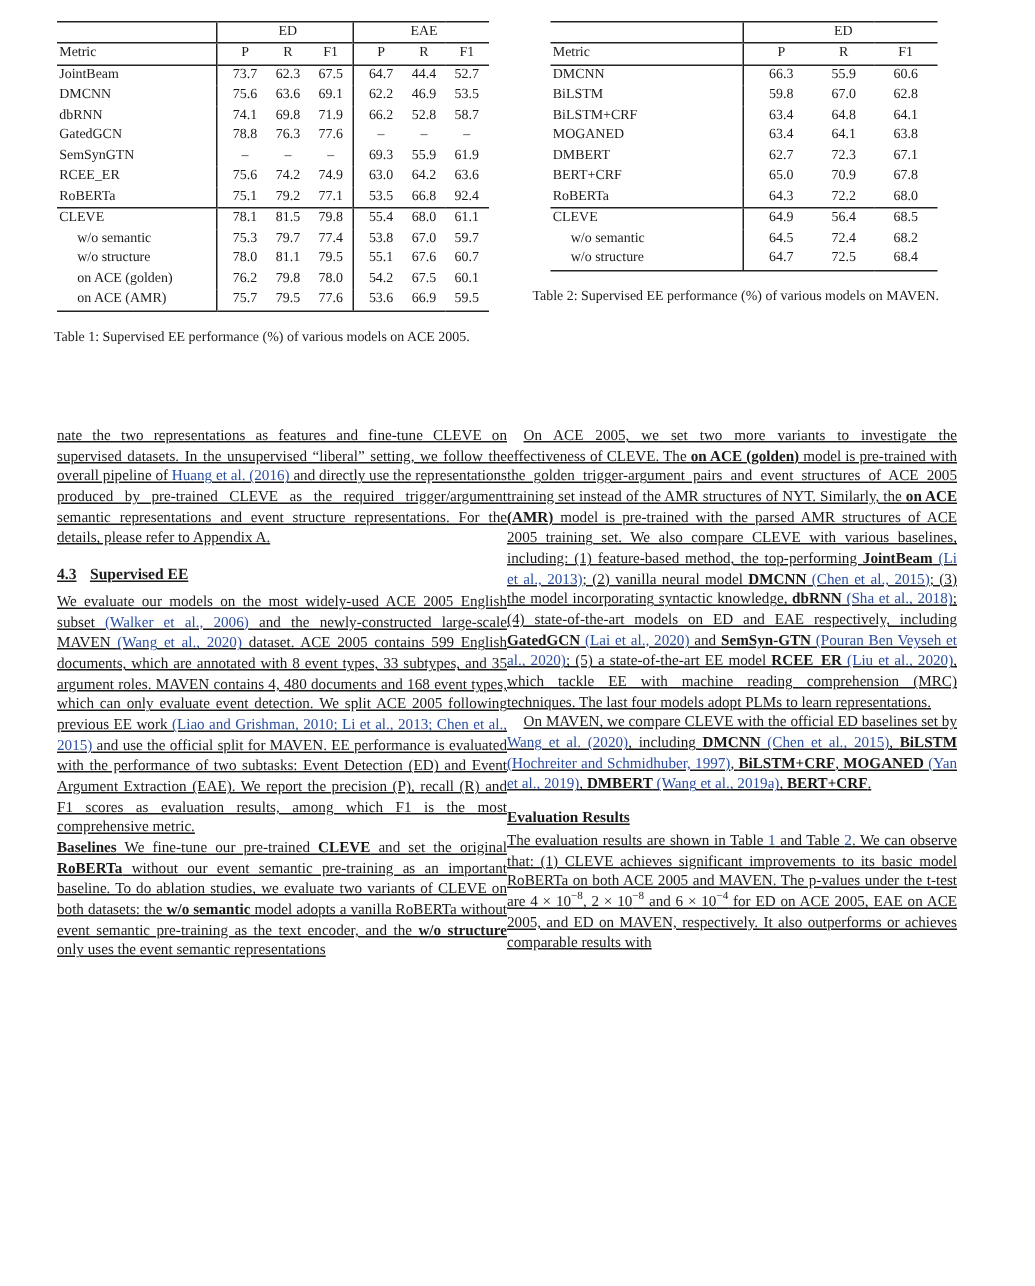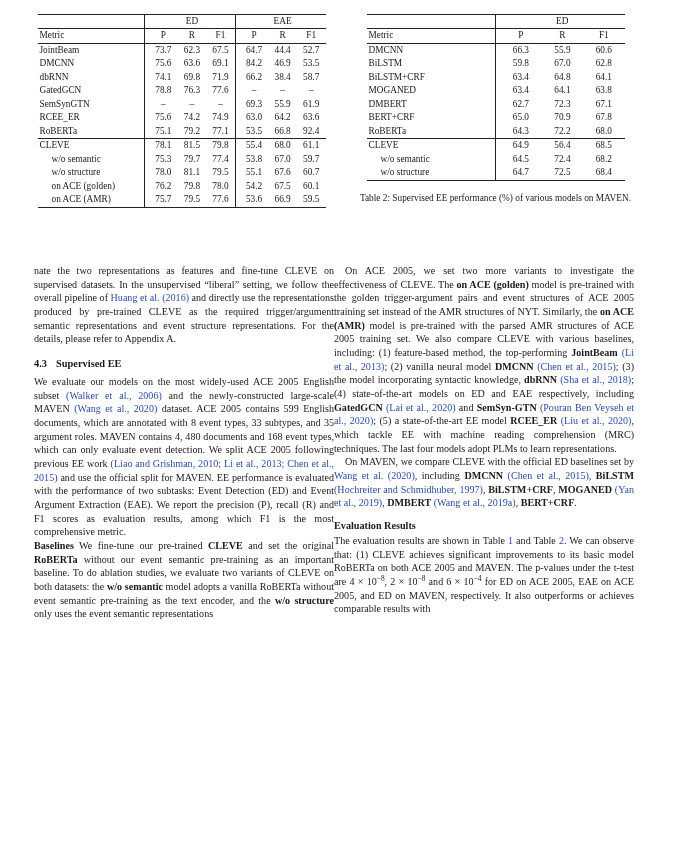--- a/index.html
+++ b/index.html
@@ -60,35 +60,36 @@
   .rule-top td { border-top: 1.4px solid #222; }
   .rule-mid td { border-top: 0.8px solid #222; }
   .rule-bot td { border-bottom: 1.4px solid #222; }
   .hdr-group td { padding-bottom: 2px; padding-top: 3px; }
   .hdr-metric td { padding-bottom: 2.5px; padding-top: 1.5px; }
   .indent1 { padding-left: 14px !important; }
 
   .caption {
     font-size: 9.3px;
     line-height: 1.33;
-    text-align: center;
+    text-align: left;
     margin-top: 11px;
     padding: 0 2px;
   }
 
   
   .body-cols {
     display: flex;
-    justify-content: flex-start;
+    justify-content: flex-end;
     padding: 0 34px;
     box-sizing: border-box;
     position: absolute;
-    top: 264px;
+    top: 284px;
     left: 0;
     right: 0;
+    text-decoration: underline;
   }
   .col { width: 300px; }
   .col.right { width: 300px; }
 
   p.para {
     font-size: 10.1px;
     line-height: 1.355;
     text-align: justify;
     margin: 0;
     text-indent: 0;
@@ -149,31 +150,31 @@
               <td class="num">67.5</td>
               <td class="num vsep">64.7</td>
               <td class="num">44.4</td>
               <td class="num">52.7</td>
             </tr>
             <tr>
               <td class="label-cell">DMCNN</td>
               <td class="num vsep">75.6</td>
               <td class="num">63.6</td>
               <td class="num">69.1</td>
-              <td class="num vsep">84.2</td>
+              <td class="num vsep">62.2</td>
               <td class="num">46.9</td>
               <td class="num">53.5</td>
             </tr>
             <tr>
               <td class="label-cell">dbRNN</td>
               <td class="num vsep">74.1</td>
               <td class="num">69.8</td>
               <td class="num">71.9</td>
               <td class="num vsep">66.2</td>
-              <td class="num">38.4</td>
+              <td class="num">52.8</td>
               <td class="num">58.7</td>
             </tr>
             <tr>
               <td class="label-cell">GatedGCN</td>
               <td class="num vsep b">78.8</td>
               <td class="num">76.3</td>
               <td class="num">77.6</td>
               <td class="num vsep">–</td>
               <td class="num">–</td>
               <td class="num">–</td>
@@ -247,20 +248,21 @@
               <td class="label-cell indent1">on ACE (AMR)</td>
               <td class="num vsep">75.7</td>
               <td class="num">79.5</td>
               <td class="num">77.6</td>
               <td class="num vsep">53.6</td>
               <td class="num">66.9</td>
               <td class="num">59.5</td>
             </tr>
           </tbody>
       </table>
+      <div class="caption">Table 1: Supervised EE performance (%) of various models on ACE 2005.</div>
     </div>
 
     <div class="table-block right">
       <table class="paper tbl2">
         <tbody>
           <tr class="rule-top hdr-group">
             <td class="label-cell"></td>
             <td class="num vsep b" colspan="3">ED</td>
           </tr>
           <tr class="rule-mid hdr-metric">

